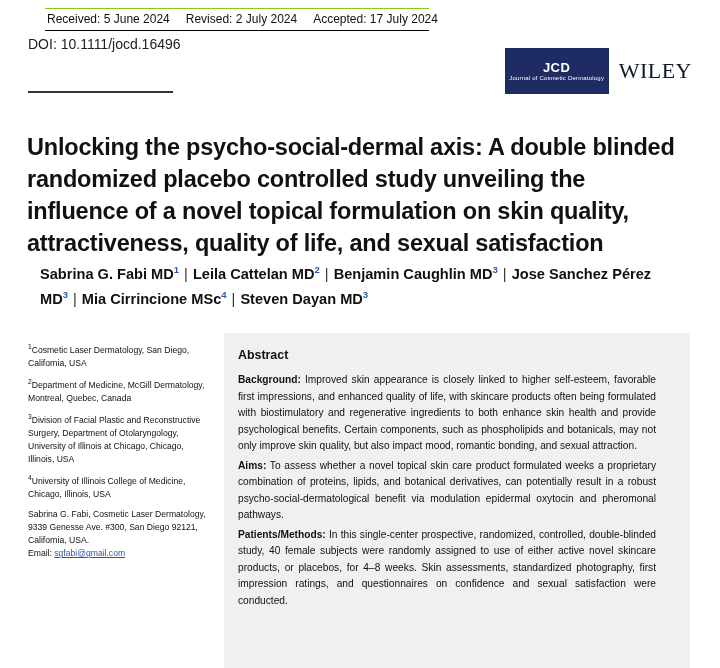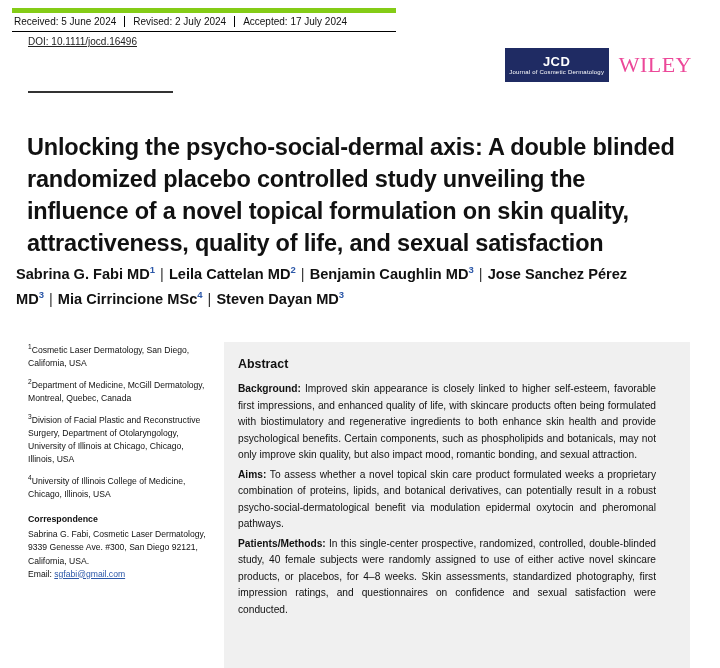--- a/index.html
+++ b/index.html
@@ -18,50 +18,49 @@
   .page {
     position: relative;
     width: 720px;
     height: 668px;
     padding: 0;
   }
 
   
   .dates-bar {
     position: absolute;
-    left: 12px;
+    left: 45px;
     top: 8px;
     width: 384px;
-    border-top: 5px solid #84cc16;
+    border-top: 1px solid #84cc16;
     border-bottom: 1px solid #000;
     box-sizing: border-box;
     padding: 3px 0 4px 0;
     display: flex;
     align-items: center;
-    font-size: 10px;
+    font-size: 12px;
     color: #111;
   }
   .dates-bar .seg {
     padding: 0 8px;
     white-space: nowrap;
   }
   .dates-bar .seg:first-child { padding-left: 2px; }
   .dates-bar .divider {
     width: 1px;
     align-self: stretch;
     background: #000;
   }
 
   .doi {
     position: absolute;
     left: 28px;
     top: 36px;
-    font-size: 10px;
+    font-size: 14px;
     color: #222;
-    text-decoration: underline;
   }
 
   
   .article-type {
     position: absolute;
     left: 28px;
     top: 68px;
     font-size: 11.5px;
     letter-spacing: 2.2px;
     font-weight: 600;
@@ -80,21 +79,21 @@
   .logos {
     position: absolute;
     right: 28px;
     top: 48px;
     display: flex;
     align-items: center;
     gap: 10px;
   }
   .jcd-logo {
     width: 104px;
-    height: 34px;
+    height: 46px;
     background: #1f2b63;
     color: #ffffff;
     display: flex;
     flex-direction: column;
     align-items: center;
     justify-content: center;
     line-height: 1.05;
   }
   .jcd-logo .jcd-main {
     font-size: 13px;
@@ -103,41 +102,41 @@
   }
   .jcd-logo .jcd-sub {
     font-size: 6px;
     letter-spacing: 0.2px;
     text-align: center;
   }
   .wiley {
     font-family: "Liberation Serif", serif;
     font-size: 22px;
     letter-spacing: 0.5px;
-    color: #ec4899;
+    color: #0f172a;
     font-weight: 400;
   }
 
   
   .title {
     position: absolute;
     left: 27px;
     top: 116px;
     width: 662px;
     font-size: 23.5px;
     line-height: 1.36;
     font-weight: 700;
     color: #111;
     letter-spacing: -0.2px;
   }
 
   
   .authors {
     position: absolute;
-    left: 16px;
+    left: 40px;
     top: 262px;
     width: 662px;
     font-size: 14.6px;
     font-weight: 700;
     line-height: 1.72;
     color: #111;
   }
   .authors sup {
     font-size: 9.5px;
     font-weight: 700;
@@ -180,21 +179,21 @@
   .corr-body a,
   .corr-body .email {
     color: #2b57a8;
     text-decoration: underline;
   }
 
   
   .abstract {
     position: absolute;
     left: 224px;
-    top: 342px;
+    top: 333px;
     width: 466px;
     bottom: 0;
     background: #f0f0f0;
     box-sizing: border-box;
     padding: 12px 26px 10px 14px;
     font-size: 10.2px;
     line-height: 1.62;
     color: #111;
     overflow: hidden;
   }
@@ -241,21 +240,20 @@
 
   <div class="authors"><span>Sabrina G. Fabi MD</span><sup>1</sup><span class="sep">|</span><span>Leila Cattelan MD</span><sup>2</sup><span class="sep">|</span><span>Benjamin Caughlin MD</span><sup>3</sup><span class="sep">|</span><span>Jose Sanchez Pérez MD</span><sup>3</sup><span class="sep">|</span><span>Mia Cirrincione MSc</span><sup>4</sup><span class="sep">|</span><span>Steven Dayan MD</span><sup>3</sup></div>
 
   <div class="affils">
     <div>
         <div class="aff"><sup>1</sup><span>Cosmetic Laser Dermatology, San Diego, California, USA</span></div>
         <div class="aff"><sup>2</sup><span>Department of Medicine, McGill Dermatology, Montreal, Quebec, Canada</span></div>
         <div class="aff"><sup>3</sup><span>Division of Facial Plastic and Reconstructive Surgery, Department of Otolaryngology, University of Illinois at Chicago, Chicago, Illinois, USA</span></div>
         <div class="aff"><sup>4</sup><span>University of Illinois College of Medicine, Chicago, Illinois, USA</span></div>
       </div>
-    <div class="corr-head">Correspondence</div>
     <div class="corr-body">
       <span>Sabrina G. Fabi, Cosmetic Laser Dermatology, 9339 Genesse Ave. #300, San Diego 92121, California, USA.</span>
       <br>
       <span>Email:</span>
       <span class="email">sgfabi@gmail.com</span>
     </div>
   </div>
 
   <div class="abstract">
     <h2>Abstract</h2>

